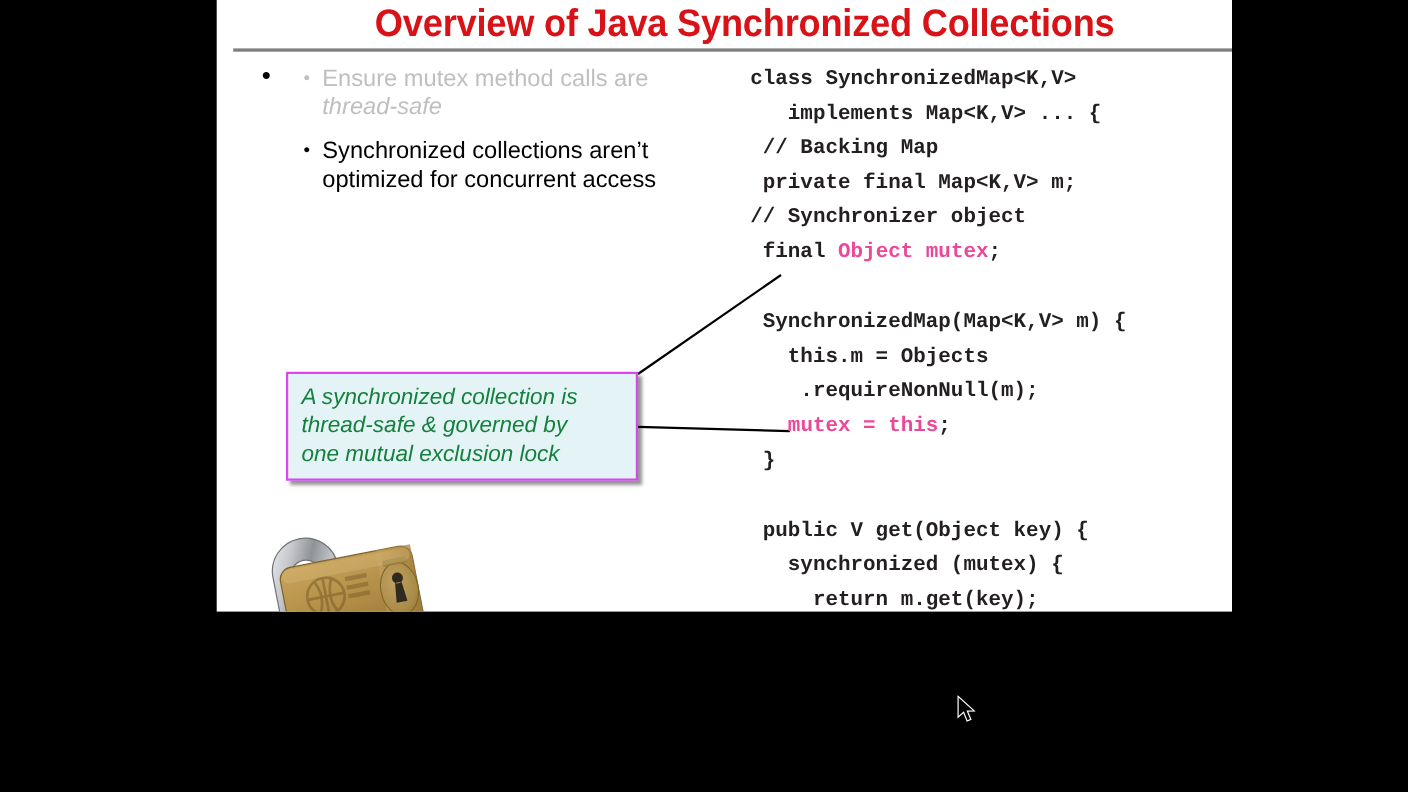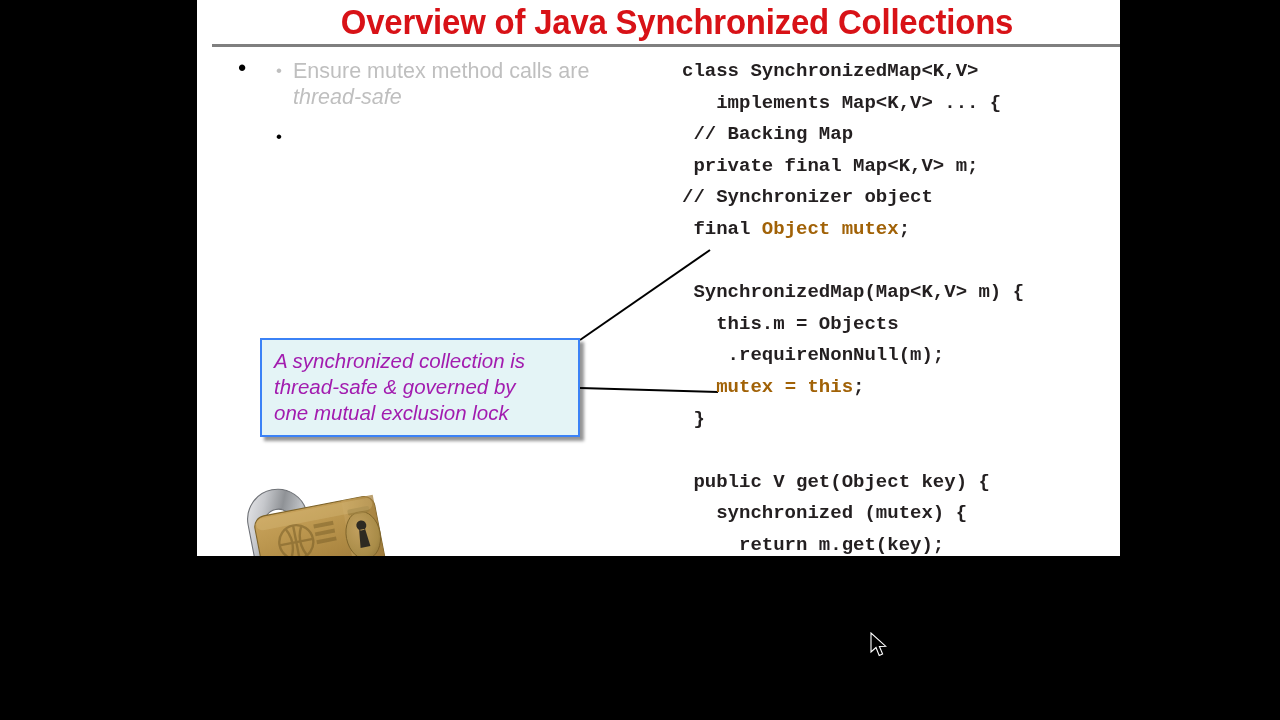--- a/index.html
+++ b/index.html
@@ -123,27 +123,27 @@
   .gap { height: 10px; }
 
   
   #callout {
     position: absolute;
     left: 63px;
     top: 338px;
     width: 320px;
     box-sizing: border-box;
     background: #e4f4f6;
-    border: 2px solid #3b82f6;
+    border: 2px solid #d946ef;
     box-shadow: 4px 4px 3px rgba(0,0,0,0.42);
     padding: 8px 10px 9px 12px;
     font-style: italic;
     font-size: 20.5px;
     line-height: 26px;
-    color: #a21caf;
+    color: #15803d;
     z-index: 6;
   }
   #callout-text { display: block; white-space: pre-line; }
 
   
   #connectors {
     position: absolute;
     left: 0;
     top: 0;
     width: 960px;
@@ -170,21 +170,21 @@
     width: 520px;
     font-family: "Liberation Mono", "DejaVu Sans Mono", monospace;
     font-size: 19px;
     font-weight: bold;
     line-height: 31.6px;
     color: #231f20;
     white-space: pre;
     z-index: 5;
   }
   #code .ln { display: block; }
-  #code .hl { color: #a16207; }
+  #code .hl { color: #ec4899; }
   #code .blank { display: block; height: 31.6px; }
 
   
   #cursor {
     position: absolute;
     left: 869px;
     top: 632px;
     z-index: 60;
   }
 </style>
@@ -195,21 +195,21 @@
 
   <div id="slide">
 
     <div id="slide-title">Overview of Java Synchronized Collections</div>
     <div id="title-rule"></div>
 
     <div id="bullets">
         <div class="bullet level1"><span class="dot">•</span></div>
         <div class="bullet level2 dim"><span class="dot">•</span><span><span>Ensure mutex method calls are </span><em>thread-safe</em></span></div>
         <div class="gap"></div>
-        <div class="bullet level2"><span class="dot">•</span></div>
+        <div class="bullet level2"><span class="dot">•</span><span><span>Synchronized collections aren’t optimized for concurrent access</span></span></div>
       </div>
 
     <svg id="connectors" viewBox="0 0 960 720">
       <line x1="383" y1="340" x2="513" y2="250" stroke="#000000" stroke-width="2"></line>
       <line x1="383" y1="388" x2="521" y2="392" stroke="#000000" stroke-width="2"></line>
     </svg>
 
     <div id="callout">
       <span id="callout-text">A synchronized collection is
 thread-safe &amp; governed by

